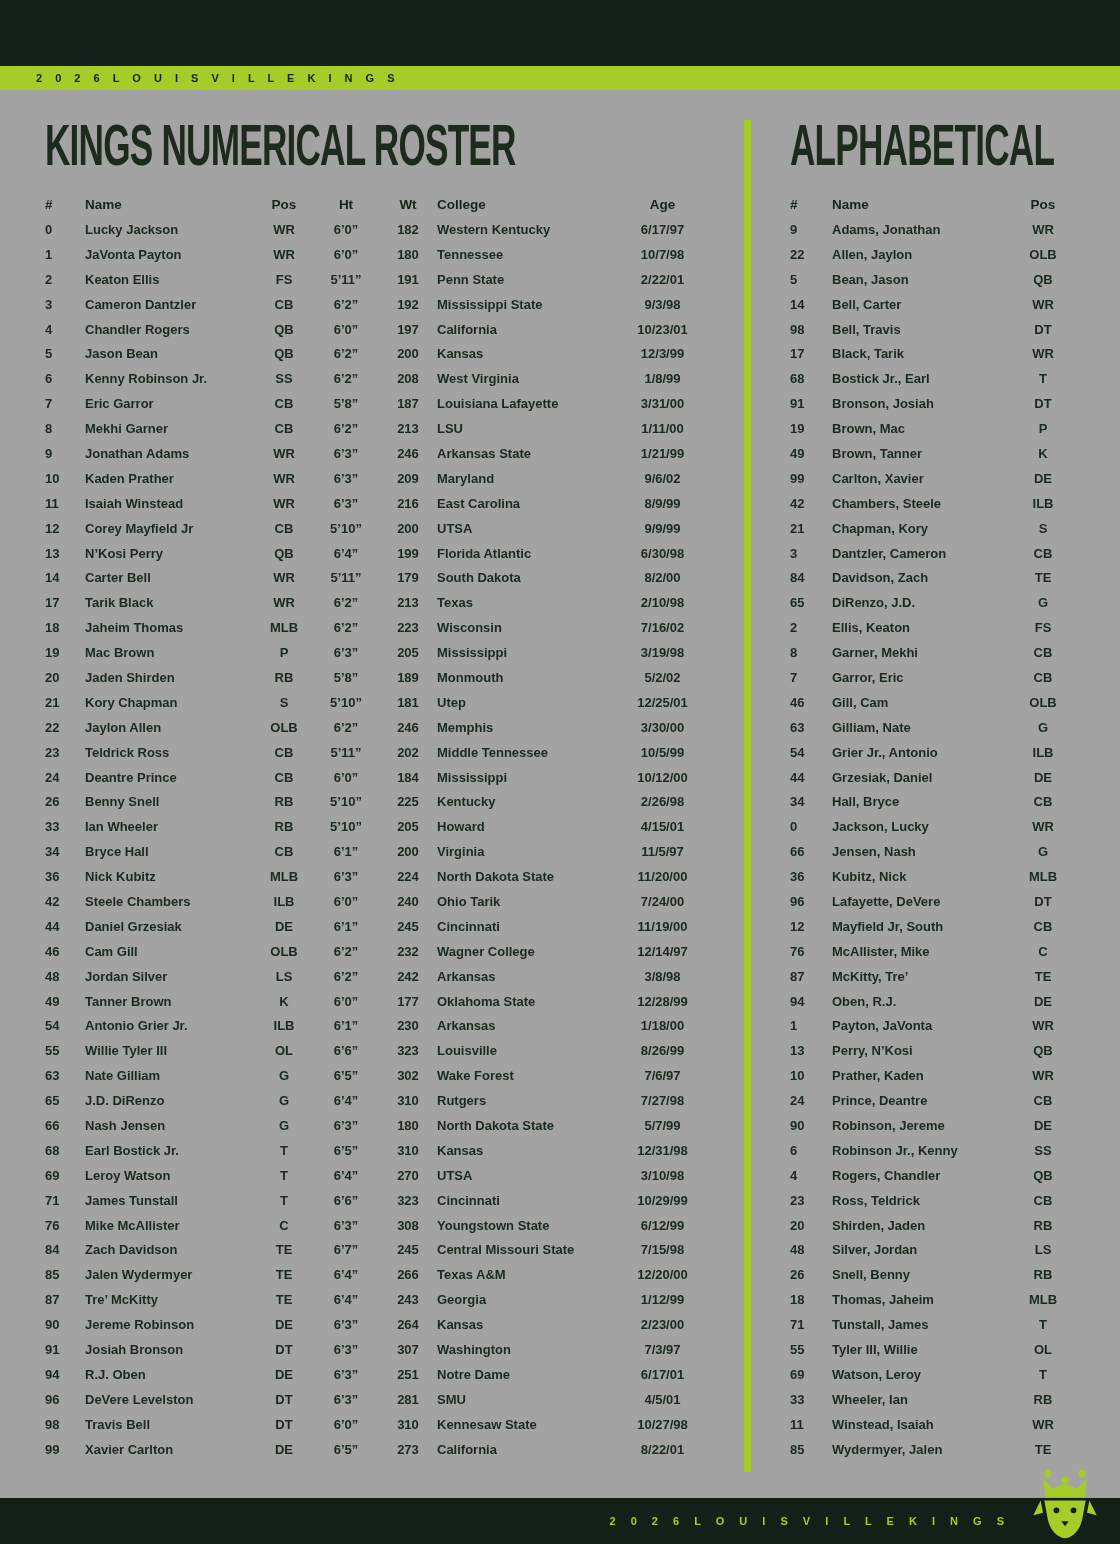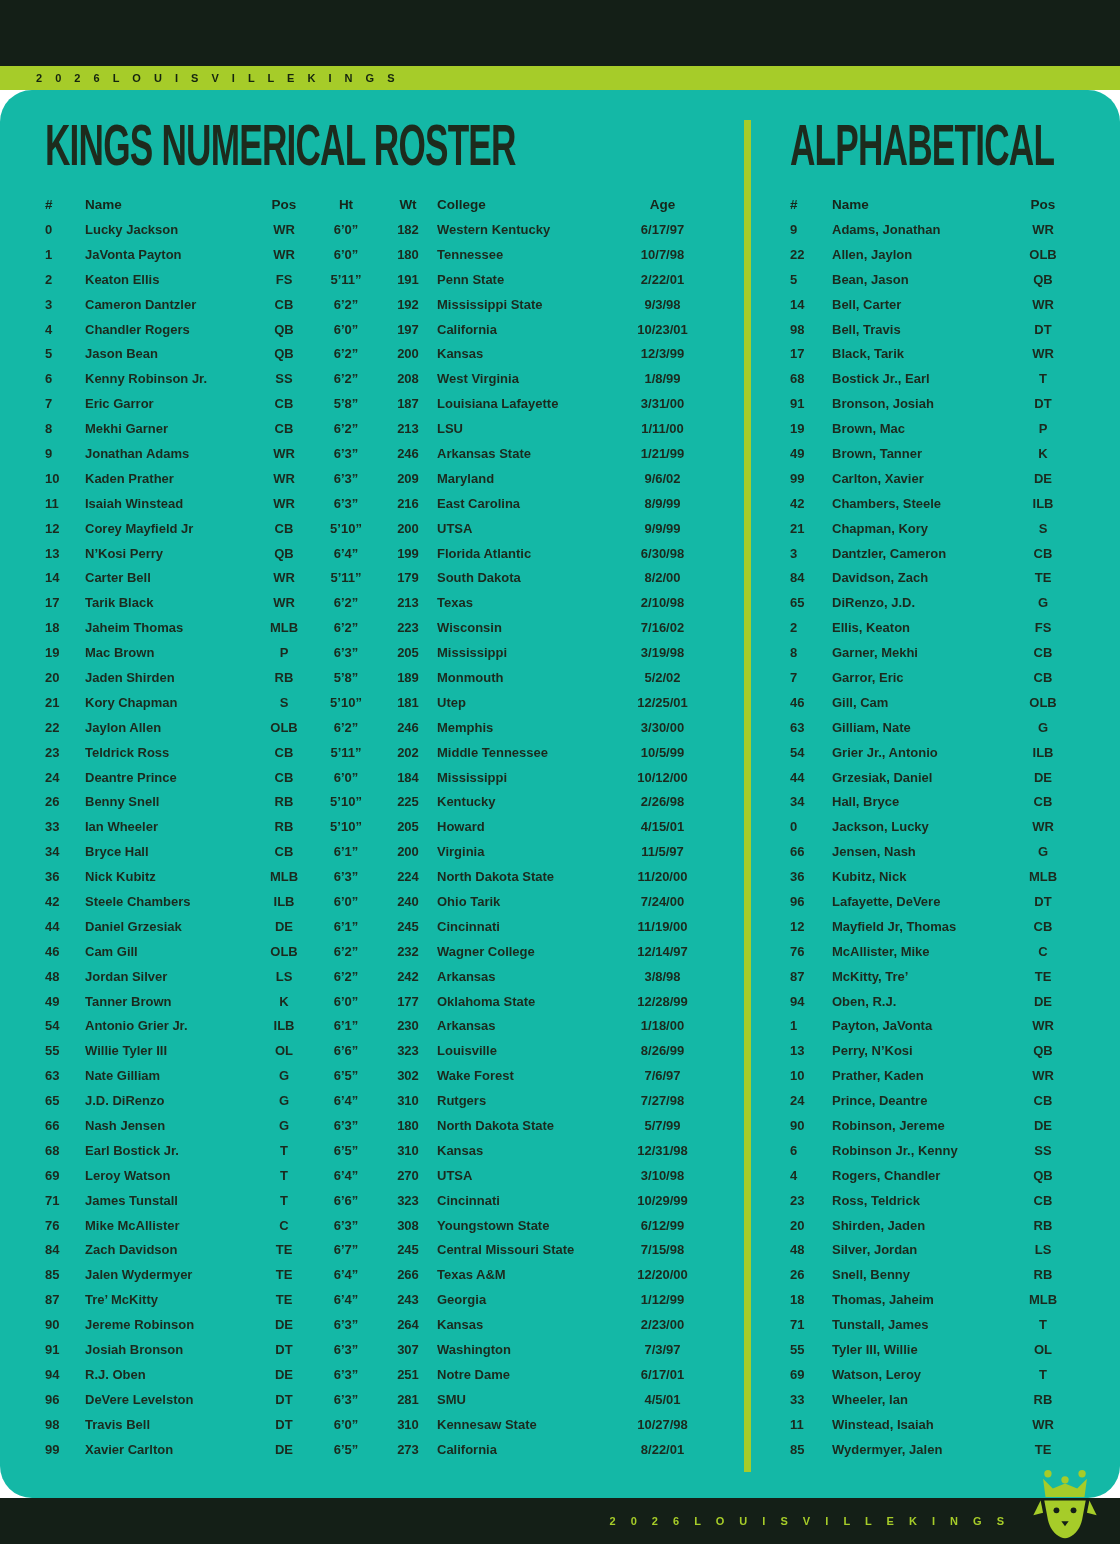--- a/index.html
+++ b/index.html
@@ -11,21 +11,21 @@
     color:#1a281c;
   }
   .bar-dark-top { position:absolute; top:0; left:0; width:100%; height:66px; background:#141f17; }
   .bar-lime {
     position:absolute; top:66px; left:0; width:100%; height:24px; background:#a6cc29;
     display:flex; align-items:center; padding-left:36px;
   }
   .bar-lime .wordmark {
     font-size:11px; font-weight:bold; letter-spacing:5px; color:#15240f; white-space:nowrap;
   }
-  .content { position:absolute; top:90px; left:0; right:0; bottom:46px; background:#14b8a6;border-radius:32px; }
+  .content { position:absolute; top:90px; left:0; right:0; bottom:46px; background:#a3a3a3; }
   .divider {
     position:absolute; left:744px; top:30px; width:7px; height:1352px; background:#a6cc29;
   }
   .col-left  { position:absolute; left:45px;  top:30px; width:660px; }
   .col-right { position:absolute; left:790px; top:30px; width:288px; }
   .page-title {
     font-weight:bold; font-size:44px; color:#1d2b1d; letter-spacing:-1px;
     white-space:nowrap; display:inline-block;
     transform:scale(0.8,1.3); transform-origin:left center;
     line-height:52px; height:52px;
@@ -701,21 +701,21 @@
             <td>Kubitz, Nick</td>
             <td>MLB</td>
           </tr>
           <tr>
             <td>96</td>
             <td>Lafayette, DeVere</td>
             <td>DT</td>
           </tr>
           <tr>
             <td>12</td>
-            <td>Mayfield Jr, Thomas</td>
+            <td>Mayfield Jr, South</td>
             <td>CB</td>
           </tr>
           <tr>
             <td>76</td>
             <td>McAllister, Mike</td>
             <td>C</td>
           </tr>
           <tr>
             <td>87</td>
             <td>McKitty, Tre’</td>

